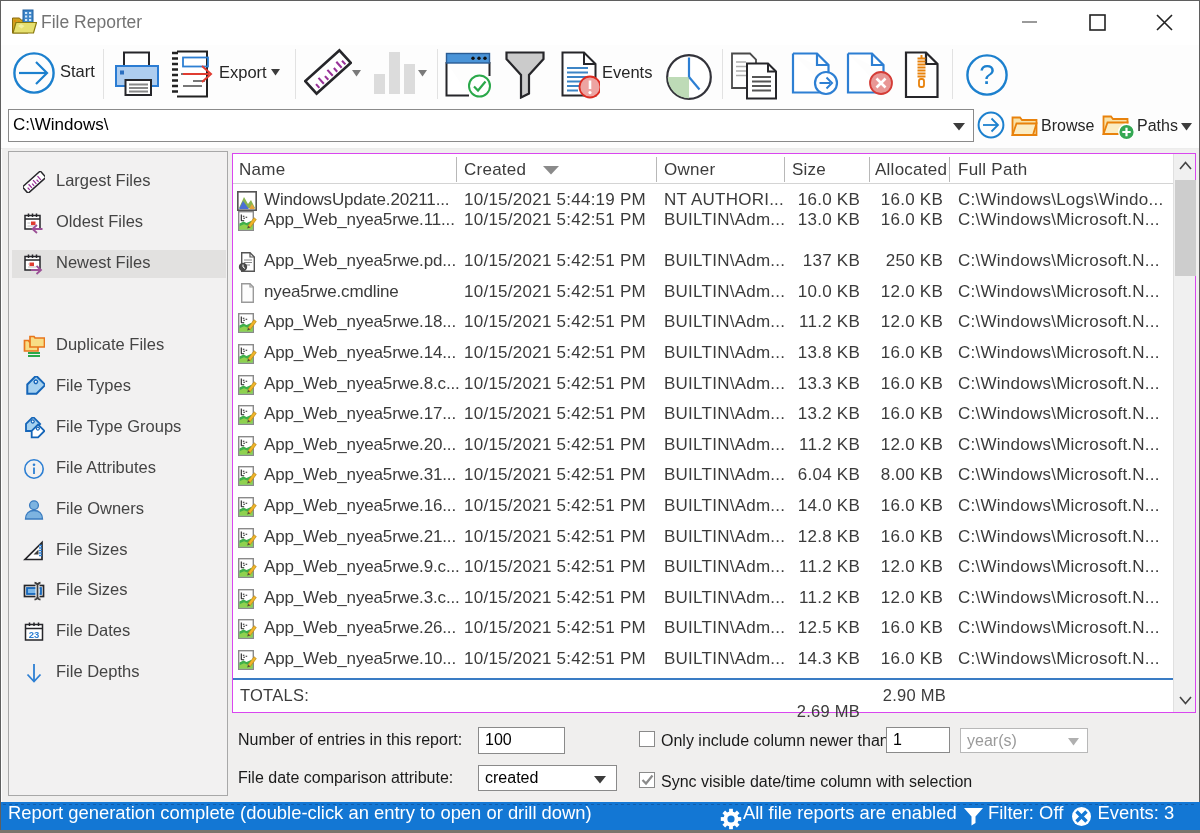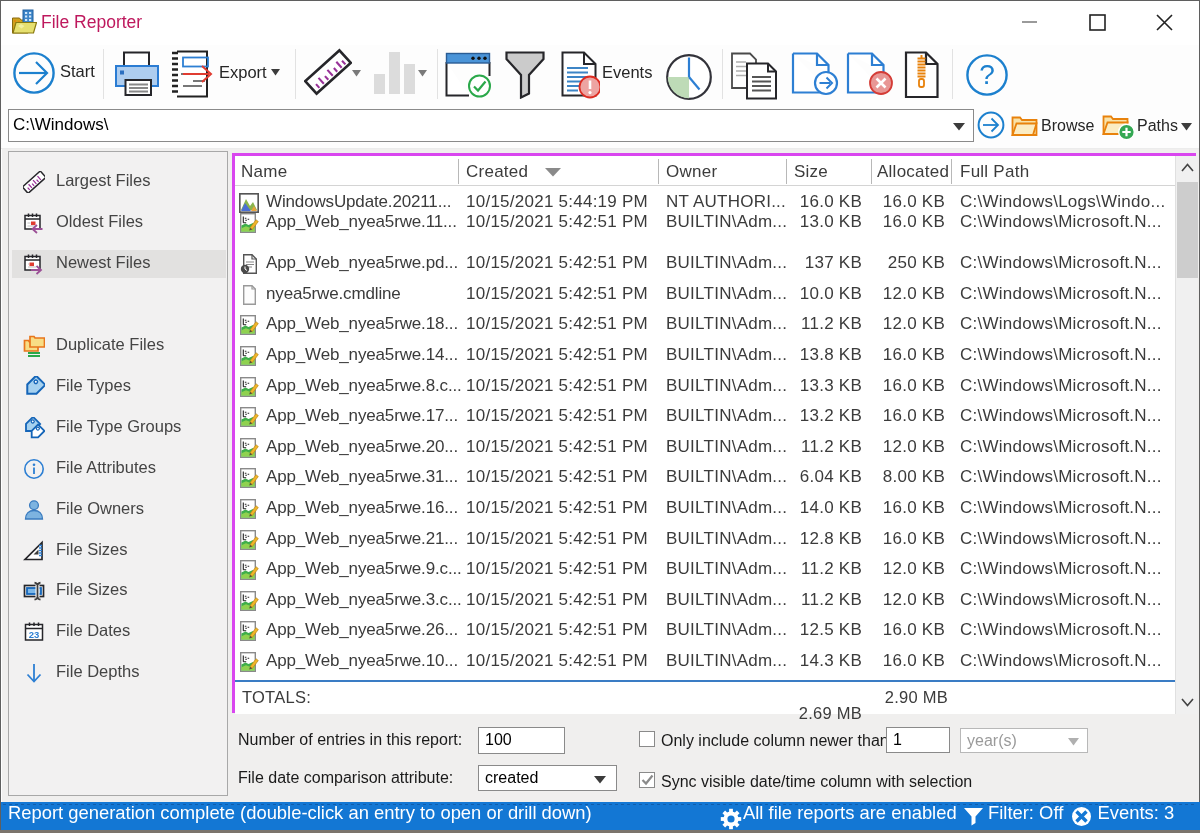--- a/index.html
+++ b/index.html
@@ -2,40 +2,40 @@
 <html><head>
 <meta charset="utf-8">
 <style>
 * { margin:0; padding:0; box-sizing:border-box; }
 html,body { width:1200px; height:833px; overflow:hidden; }
 body { position:relative; font-family:"Liberation Sans",sans-serif; background:#fff; color:#1a1a1a; }
 .abs { position:absolute; }
 
 #win { position:absolute; left:0; top:0; width:1200px; height:831px; background:#fff; border:1px solid #5f5f5f; }
 #titlebar { position:absolute; left:0; top:0; width:1198px; height:44px; background:#fff; }
-#title-text { position:absolute; left:40px; top:11px; font-size:17.5px; color:#be185d; }
+#title-text { position:absolute; left:40px; top:11px; font-size:17.5px; color:#737373; }
 #btn-min { position:absolute; left:1021px; top:20px; width:15px; height:2px; background:#9a9a9a; }
 
 #toolbar { position:absolute; left:0; top:44px; width:1198px; height:58px; background:#fdfdfd; }
 .tsep { position:absolute; top:4px; width:1px; height:50px; background:#e2e2e2; }
 .tlabel { font-size:16.5px; color:#262626; position:absolute; }
 
 #addr { position:absolute; left:0; top:102px; width:1198px; height:46px; background:#fdfdfd; border-bottom:1px solid #ececec; }
 #combo { position:absolute; left:7px; top:6px; width:966px; height:33px; border:1px solid #8a8a8a; background:#fff; }
 #combo .txt { position:absolute; left:4px; top:5px; font-size:17px; color:#000; }
 
 #content { position:absolute; left:1px; top:148px; width:1197px; height:653px; background:#f0efee; }
 
 #sidebar { position:absolute; left:6px; top:2px; width:220px; height:645px; background:#f2f1f1; border:1px solid #a8a8a8; }
 .sbitem { position:absolute; left:3px; width:214px; height:28px; }
 .sbitem.sel { background:#e2e1e0; }
 .sbitem .ic { position:absolute; left:11px; top:3px; width:22px; height:22px; }
 .sbitem .tx { position:absolute; left:44px; top:3px; font-size:16.5px; color:#444; white-space:nowrap; }
 
-#grid { position:absolute; left:230px; top:4px; width:964px; height:560px; background:#fff; border:3px solid #d946ef; }
+#grid { position:absolute; left:230px; top:4px; width:964px; height:560px; background:#fff; border:1px solid #d946ef; }
 #ghead { position:absolute; left:0; top:0; width:940px; height:30px; background:#fff; border-bottom:1px solid #d4d4d4; }
 .hcell { position:absolute; top:6px; font-size:17px; letter-spacing:0.25px; color:#3c3c3c; white-space:nowrap; }
 .hdiv { position:absolute; top:3px; width:1px; height:25px; background:#b8b8b8; }
 .grow { position:absolute; left:0; width:940px; height:30.6px; }
 .gc { position:absolute; font-size:17px; letter-spacing:0.25px; color:#3b3b3b; white-space:nowrap; top:4px; }
 .gc.r { text-align:right; }
 .gic { position:absolute; left:4px; top:5px; width:20px; height:20px; }
 #totline { position:absolute; left:0px; top:524px; width:940px; height:2px; background:#3a7cc4; }
 #totrow { position:absolute; left:0; top:526px; width:940px; height:32px; background:#fff; }
 

